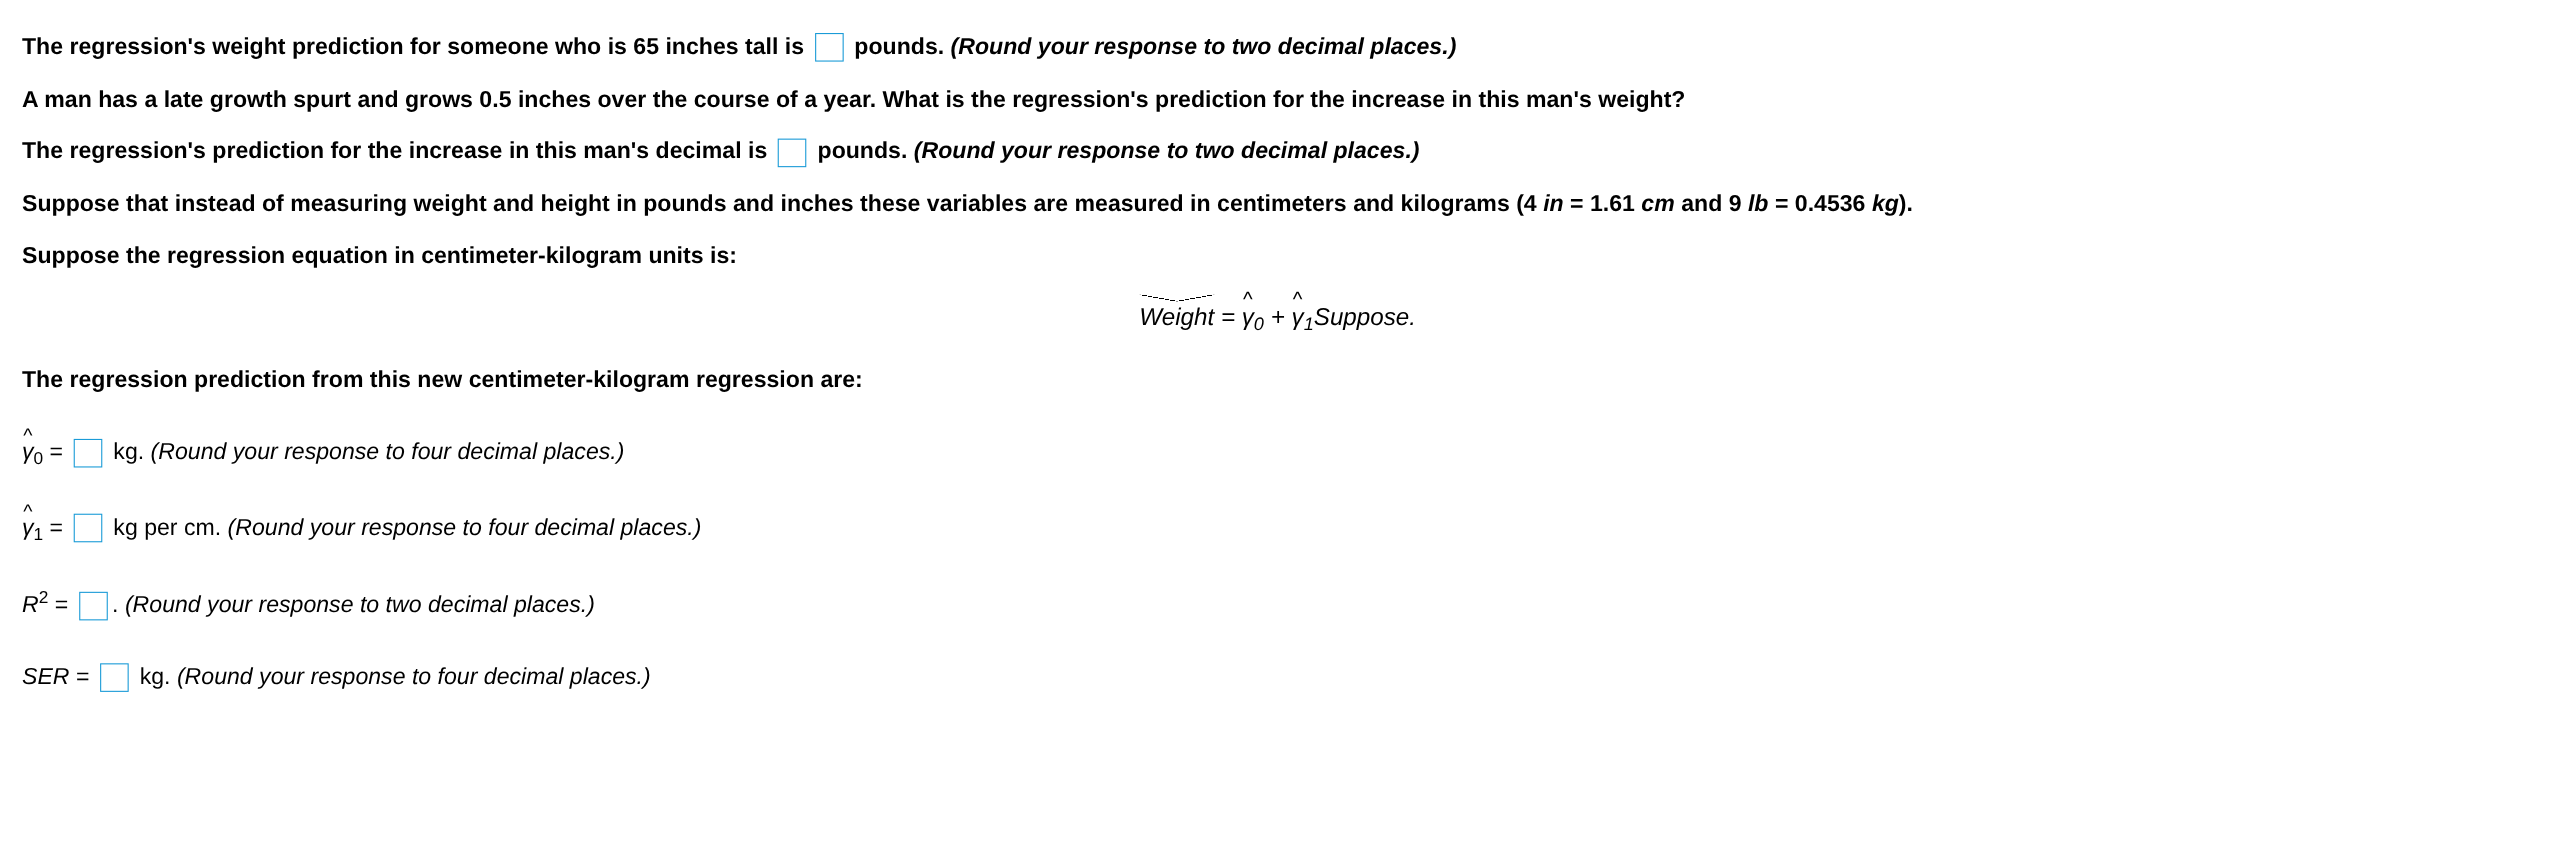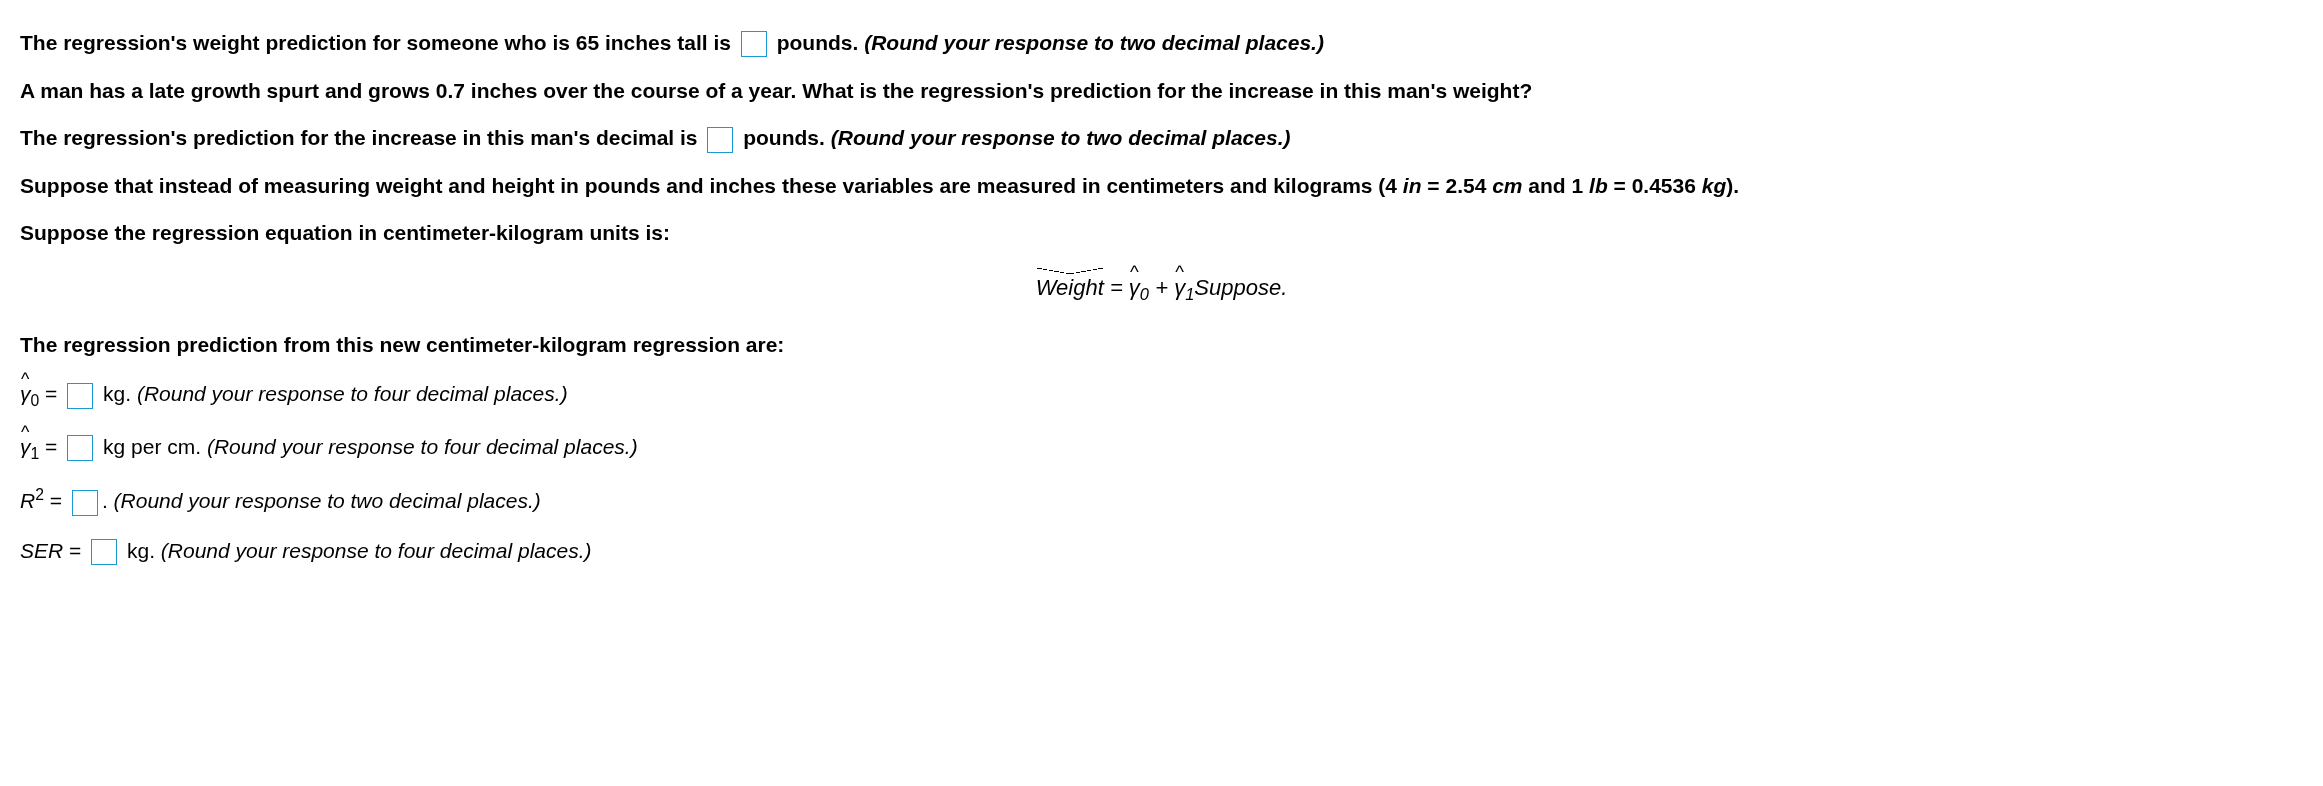--- a/index.html
+++ b/index.html
@@ -67,46 +67,46 @@
       vertical-align: sub;
     }
     .sup {
       font-size: 0.75em;
       vertical-align: super;
     }
     .gamma {
       font-style: italic;
     }
     .param-line {
-      margin: 16px 0;
+      margin: 32px 0;
     }
   </style>
 </head>
 <body>
 
 <div class="line">
   <span>The regression's weight prediction for someone who is 65 inches tall is</span>
   <span class="input-box"></span>
   <span>pounds.</span>
   <span class="italic">(Round your response to two decimal places.)</span>
 </div>
 
 <div class="line">
-  <span>A man has a late growth spurt and grows 0.7 inches over the course of a year. What is the regression's prediction for the increase in this man's weight?</span>
+  <span>A man has a late growth spurt and grows 0.5 inches over the course of a year. What is the regression's prediction for the increase in this man's weight?</span>
 </div>
 
 <div class="line">
   <span>The regression's prediction for the increase in this man's decimal is</span>
   <span class="input-box"></span>
   <span>pounds.</span>
   <span class="italic">(Round your response to two decimal places.)</span>
 </div>
 
 <div class="line">
-  <span>Suppose that instead of measuring weight and height in pounds and inches these variables are measured in centimeters and kilograms (4 </span><span class="italic">in</span><span> = 2.54 </span><span class="italic">cm</span><span> and 1 </span><span class="italic">lb</span><span> = 0.4536 </span><span class="italic">kg</span><span>).</span>
+  <span>Suppose that instead of measuring weight and height in pounds and inches these variables are measured in centimeters and kilograms (4 </span><span class="italic">in</span><span> = 1.61 </span><span class="italic">cm</span><span> and 9 </span><span class="italic">lb</span><span> = 0.4536 </span><span class="italic">kg</span><span>).</span>
 </div>
 
 <div class="line">
   <span>Suppose the regression equation in centimeter-kilogram units is:</span>
 </div>
 
 <div class="equation-center">
   <span class="wide-hat"><span>Weight</span></span><span> = </span><span class="hat gamma"><span>γ</span></span><span class="sub">0</span><span> + </span><span class="hat gamma"><span>γ</span></span><span class="sub">1</span><span>Suppose.</span>
 </div>
 

